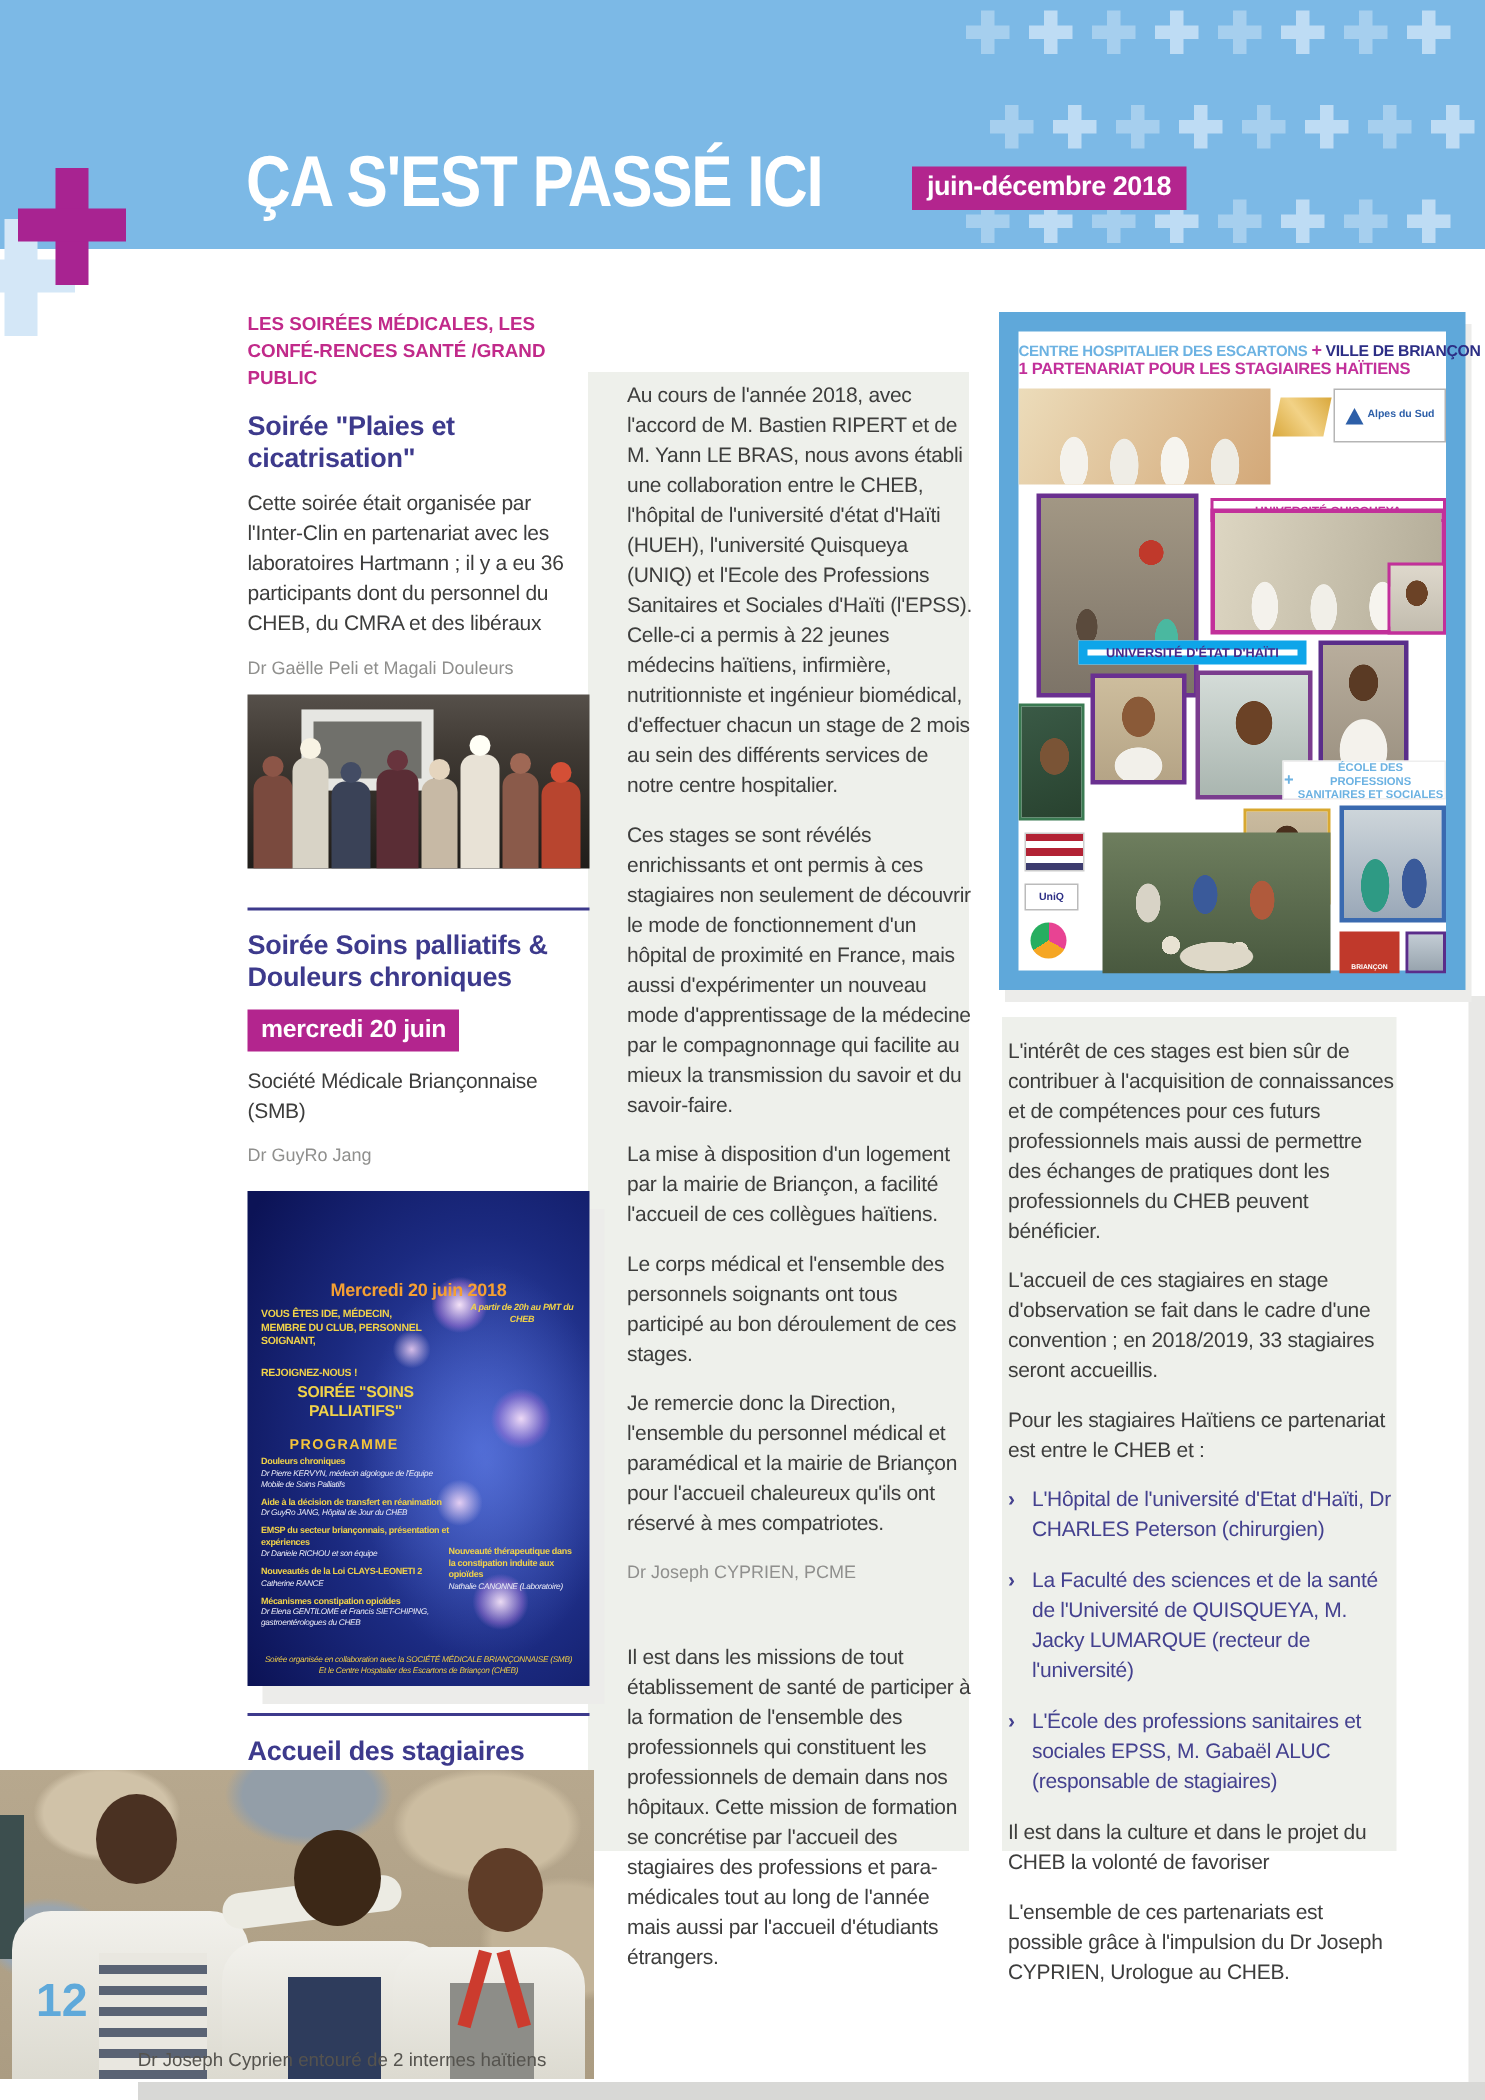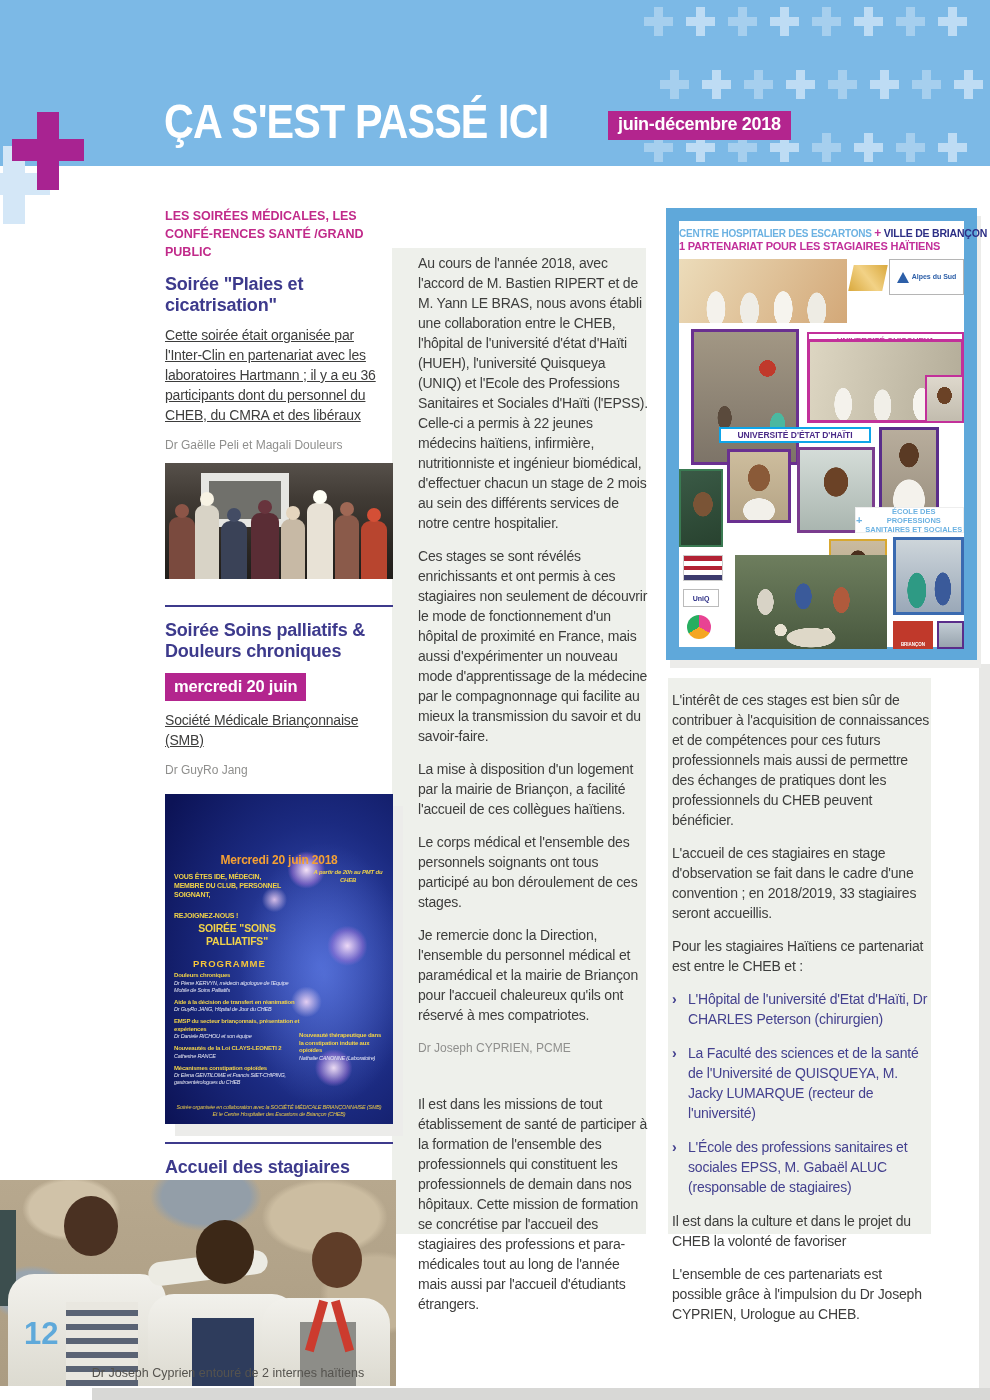--- a/index.html
+++ b/index.html
@@ -36,21 +36,21 @@
   
   .col { position:absolute; font-size:14px; line-height:20px; letter-spacing:-0.2px; }
   .col-left { left:165px; top:207px; width:228px; }
   .col-mid  { left:418px; top:205px; width:232px;margin-top:48px; }
   .col-right{ left:672px; top:690px; width:258px; }
 
   .eyebrow { color:#c12a8a; font-size:12.5px; font-weight:bold; line-height:18px; letter-spacing:0; }
   h3.evt { color:#3d3a8c; font-size:18px; line-height:21px; letter-spacing:-0.2px; margin-top:13px; }
   .date-badge { display:inline-block; margin-top:11px; background:#b3258e; color:#fff;
                 font-size:16.5px; font-weight:bold; padding:3px 9px 5px; }
-  .body-p { margin-top:9px;text-decoration:underline; }
+  .body-p { margin-top:9px; }
   .credit { margin-top:10px; color:#8f8f8d; font-size:12px; letter-spacing:0; }
   .rule { height:2px; background:#3d3a8c; margin-top:26px; }
   p.para { margin-bottom:13px; }
   .closing-gap { margin-top:36px; }
   .blist { list-style:none; margin-top:2px; }
   .blist li { position:relative; padding-left:16px; color:#44418f; margin-bottom:14px; }
   .blist li .chev { position:absolute; left:0; top:0; font-weight:bold; color:#44418f; }
 
   
   .photo-meeting { position:relative; margin-top:8px; width:228px; height:116px; overflow:hidden;
@@ -124,21 +124,21 @@
       background:linear-gradient(45deg,#d9a83c 0%, #f2d286 50%, #d9a83c 100%); transform:skewX(-12deg); }
   .tl-logo { left:210px; top:4px; width:75px; height:36px; background:#fff; border:1px solid #b5b5b5;
       display:flex; align-items:center; justify-content:center; gap:3px; }
   .tl-logo .tri { width:0; height:0; border-left:6px solid transparent; border-right:6px solid transparent;
       border-bottom:11px solid #2d5fa8; }
   .tl-logo .nm { color:#2d5fa8; font-weight:bold; font-size:7px; line-height:8px; }
   .lab { position:absolute; background:#fff; display:flex; align-items:center; justify-content:center;
          font-weight:bold; text-align:center; }
   .lab-quis { left:128px; top:77px; width:157px; height:16px; border:2px solid #c2309a;
               color:#c2309a; font-size:8px; }
-  .lab-etat { left:40px; top:172px; width:152px; height:16px; border:2px solid #0ea5e9;
+  .lab-etat { left:40px; top:172px; width:152px; height:16px; border:6px solid #0ea5e9;
               color:#4a2a88; font-size:8.5px; }
   .lab-epss { left:176px; top:252px; width:109px; height:26px; color:#6cb2e2; font-size:7.5px;
               line-height:9px; border:1px solid #eee; }
   .lab-epss .pl { color:#6cb2e2; font-size:11px; margin-right:2px; }
   .tl-quis { left:128px; top:84px; width:157px; height:84px; border:3px solid #c2309a;
       background:
         radial-gradient(15px 28px at 22% 80%, #f4f2ec 0 58%, transparent 60%),
         radial-gradient(15px 28px at 48% 82%, #f1efe8 0 58%, transparent 60%),
         radial-gradient(15px 28px at 74% 80%, #f6f4ee 0 58%, transparent 60%),
         linear-gradient(100deg,#ddd6c2 0%, #b3ac98 100%); }

